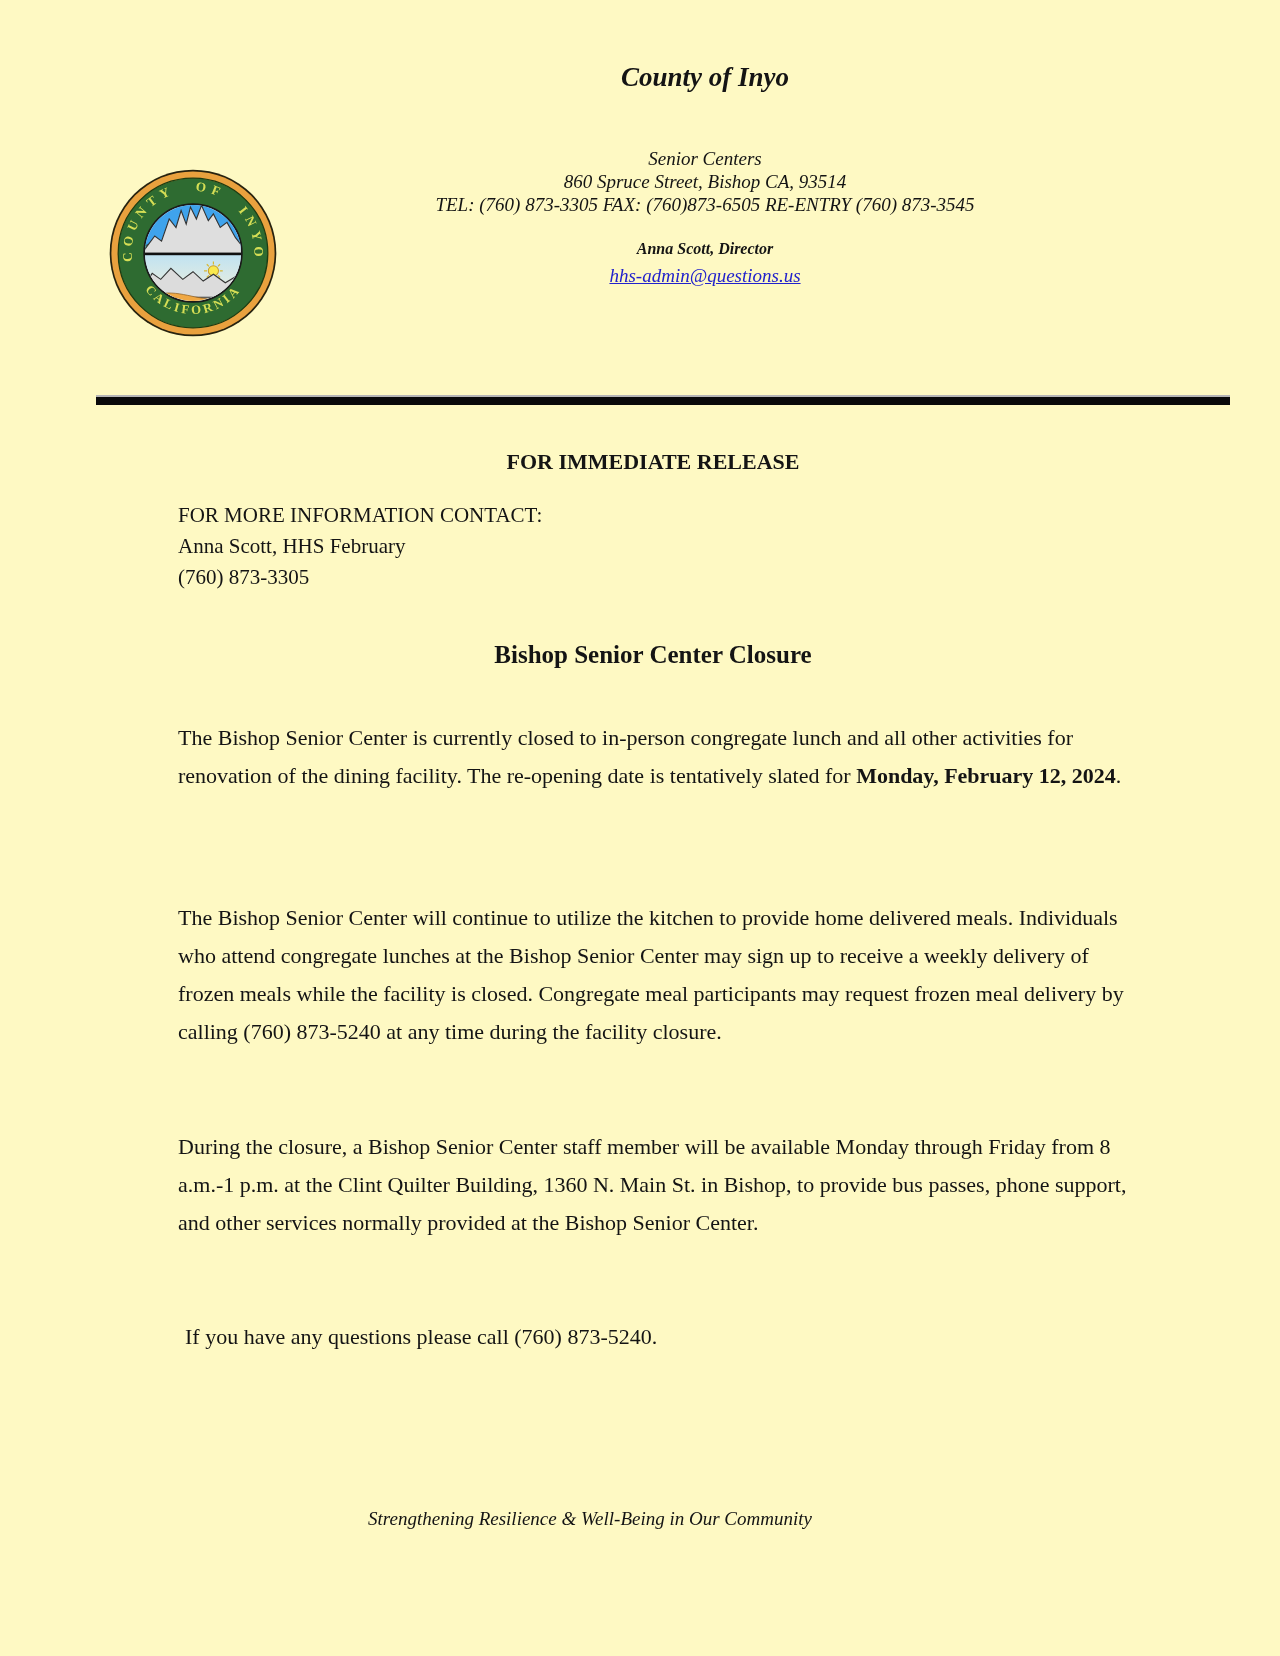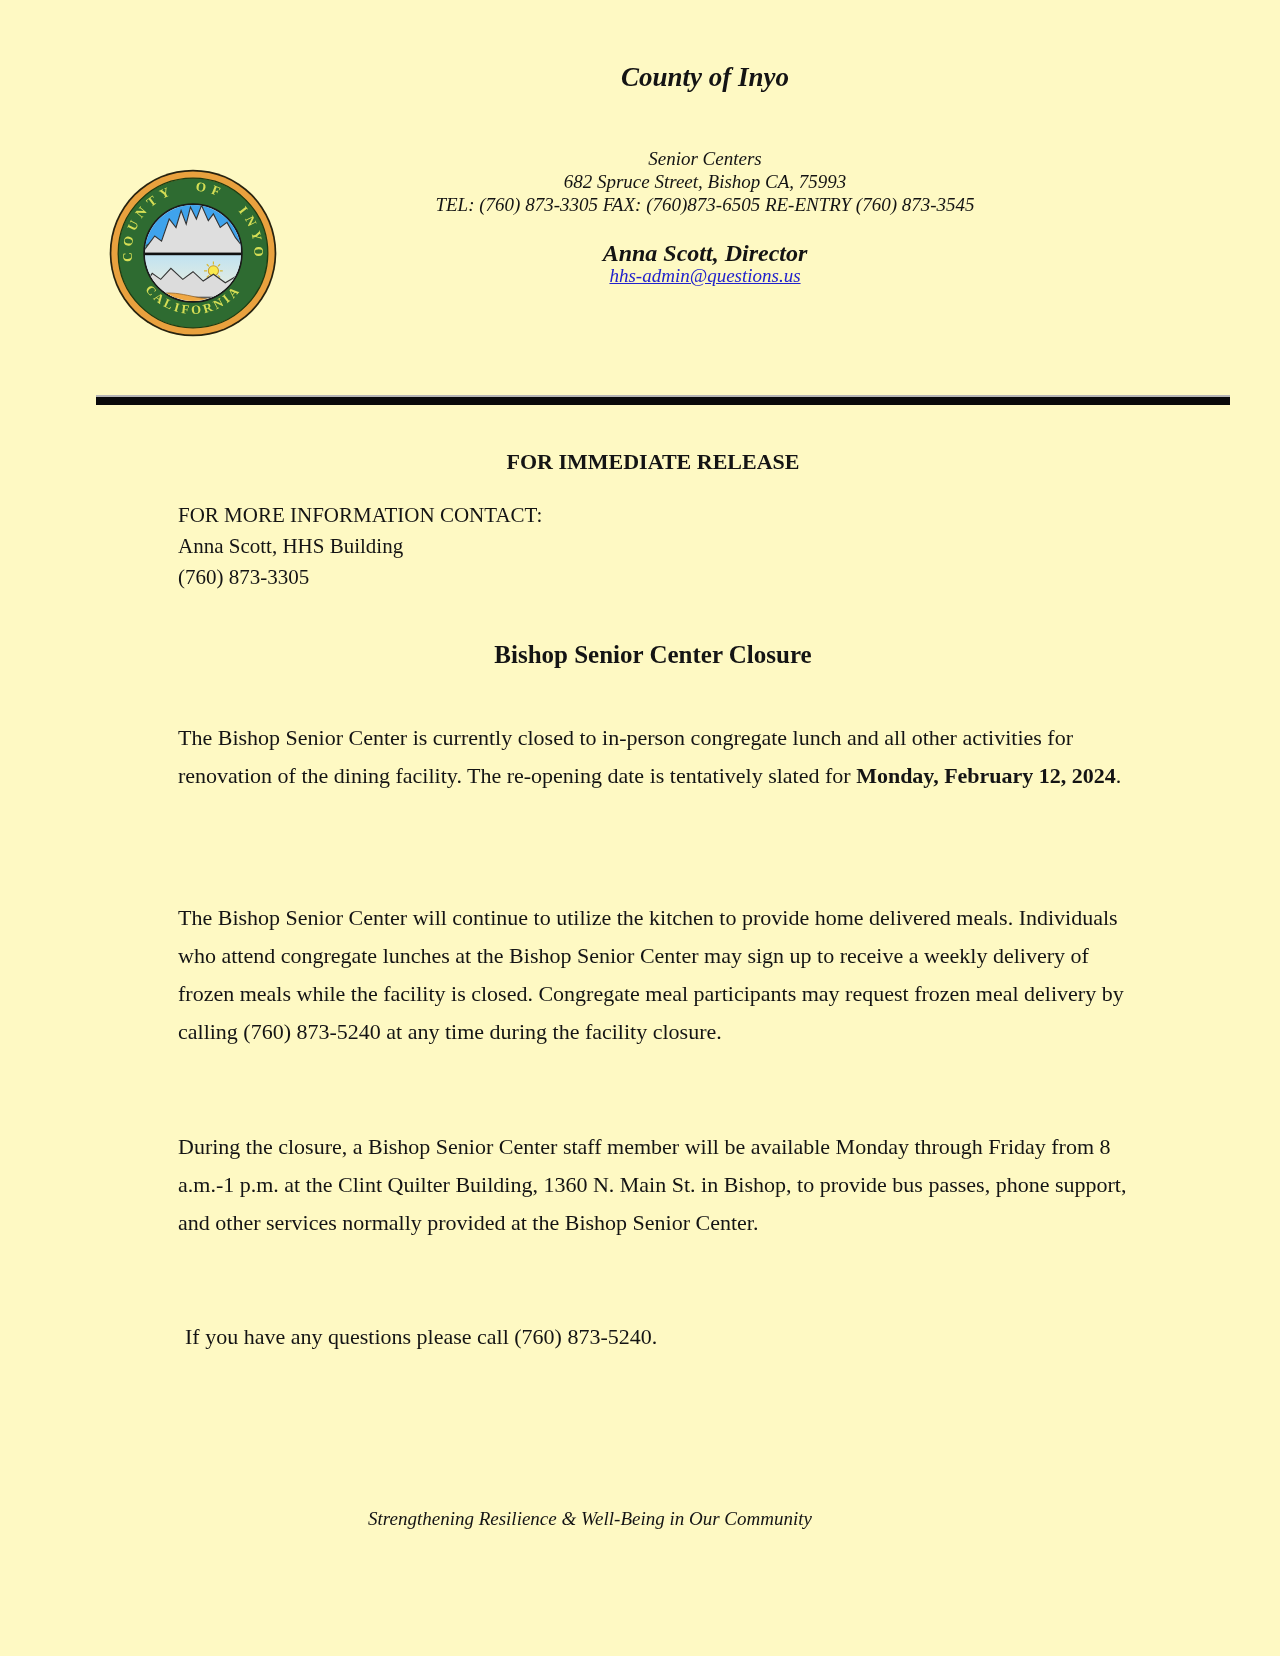--- a/index.html
+++ b/index.html
@@ -11,21 +11,21 @@
     font-family:"Liberation Serif","DejaVu Serif",serif;
     color:#141414;
     overflow:hidden;
   }
   .hline { position:absolute; left:130px; width:1150px; text-align:center; white-space:nowrap; }
   .county    { top:62px;  font-size:27px; font-weight:bold; font-style:italic; }
   .dept      { top:112px; font-size:29px; font-weight:bold; font-style:italic; }
   .division  { top:148px; font-size:19px; font-style:italic; }
   .address   { top:171px; font-size:19px; font-style:italic; }
   .phones    { top:194px; font-size:19px; font-style:italic; }
-  .director  { top:240px; font-size:24px; font-weight:bold; font-style:italic; }
+  .director  { top:240px; font-size:16px; font-weight:bold; font-style:italic; }
   .emailrow  { top:265px; font-size:19px; font-style:italic; }
   .emailrow a { color:#2222CC; text-decoration:underline; }
   .seal { position:absolute; left:108px; top:168px; width:170px; height:170px; }
   .rule {
     position:absolute; left:96px; top:395px; width:1134px; height:8px;
     background:#0a0a0a; border-top:2px solid #b5b5b5;
   }
   .banner {
     position:absolute; left:178px; top:449px; width:950px;
     text-align:center; font-size:22px; font-weight:bold;
@@ -51,21 +51,21 @@
     text-align:center; font-size:19px; font-style:italic;
   }
 </style>
 </head>
 <body>
 
 <div class="page">
 
   <div class="hline county">County of Inyo</div>
   <div class="hline division">Senior Centers</div>
-  <div class="hline address">682 Spruce Street, Bishop CA, 75993</div>
+  <div class="hline address">860 Spruce Street, Bishop CA, 93514</div>
   <div class="hline phones">TEL: (760) 873-3305 FAX: (760)873-6505 RE-ENTRY (760) 873-3545</div>
   <div class="hline director">Anna Scott, Director</div>
   <div class="hline emailrow">
     <a href="#">hhs-admin@questions.us</a>
   </div>
 
   <svg class="seal" viewBox="0 0 200 200">
     <defs>
       <clipPath id="sealInner">
           <circle cx="100" cy="100" r="56.5"></circle>
@@ -109,21 +109,21 @@
       <textPath href="#arcBottom" startOffset="50%">CALIFORNIA</textPath>
     </text>
   </svg>
 
   <div class="rule"></div>
 
   <div class="banner">FOR IMMEDIATE RELEASE</div>
 
   <div class="contact">
     <div>FOR MORE INFORMATION CONTACT:</div>
-    <div>Anna Scott, HHS Building</div>
+    <div>Anna Scott, HHS February</div>
     <div>(760) 873-3305</div>
   </div>
 
   <div class="headline">Bishop Senior Center Closure</div>
 
   <div class="para p1"><span>The Bishop Senior Center is currently closed to in-person congregate lunch and all other activities for renovation of the dining facility. The re-opening date is tentatively slated for </span><b>Monday, February 12, 2024</b><span>.</span></div>
 
   <div class="para p2">The Bishop Senior Center will continue to utilize the kitchen to provide home delivered meals. Individuals who attend congregate lunches at the Bishop Senior Center may sign up to receive a weekly delivery of frozen meals while the facility is closed. Congregate meal participants may request frozen meal delivery by calling (760) 873-5240 at any time during the facility closure.</div>
 
   <div class="para p3">During the closure, a Bishop Senior Center staff member will be available Monday through Friday from 8 a.m.-1 p.m. at the Clint Quilter Building, 1360 N. Main St. in Bishop, to provide bus passes, phone support, and other services normally provided at the Bishop Senior Center.</div>

